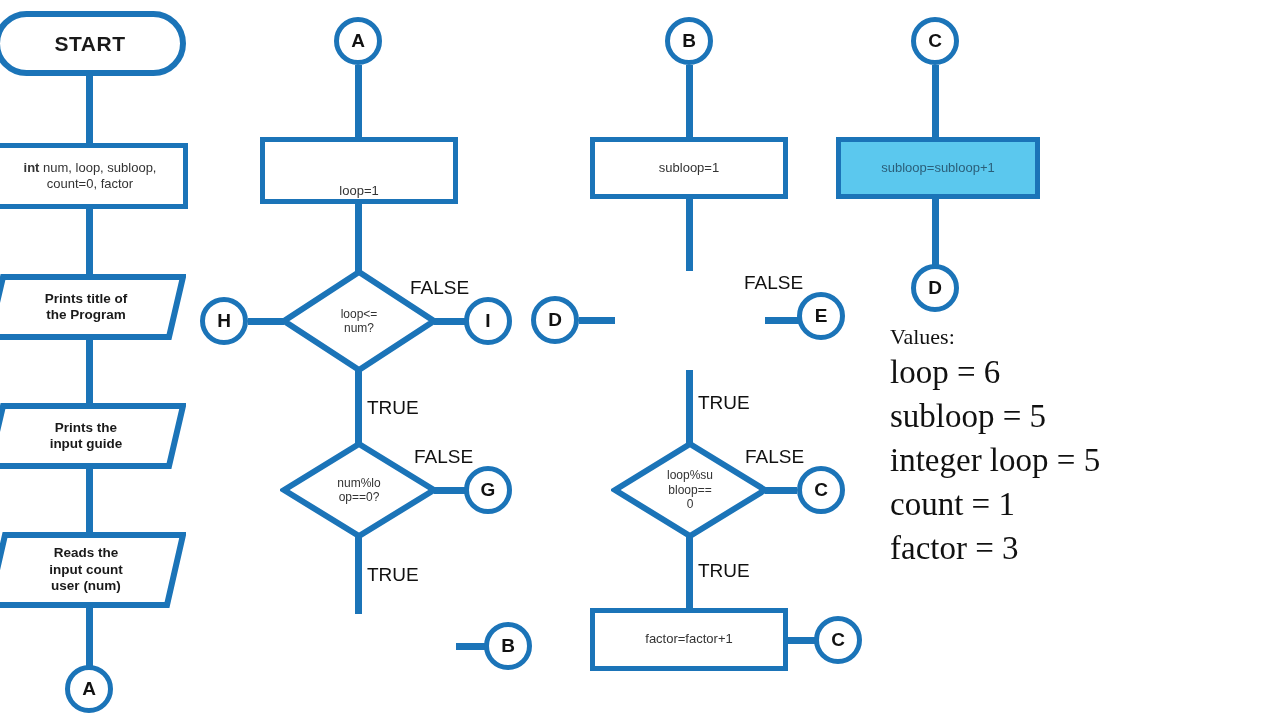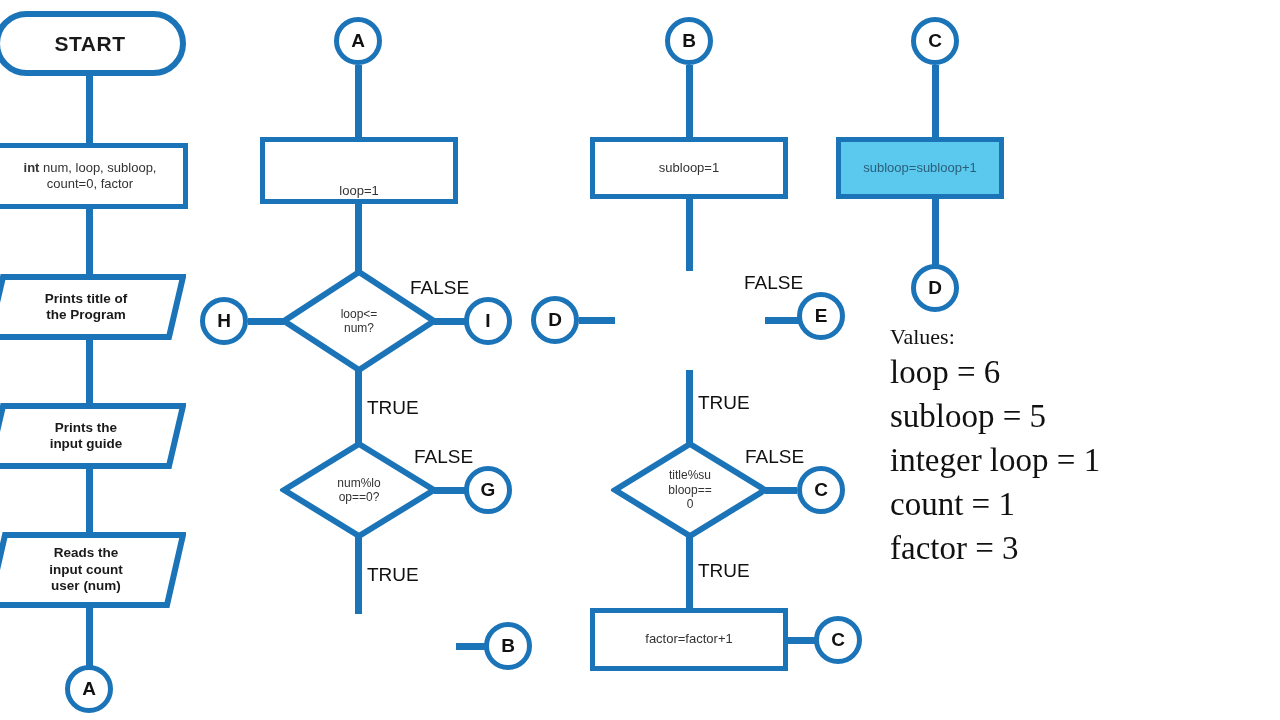--- a/index.html
+++ b/index.html
@@ -204,21 +204,21 @@
   <div class="edgelabel" style="left:744px;top:272px;">FALSE</div>
 
   <div class="line" style="left:686px;top:370px;width:7px;height:73px;"></div>
   <div class="edgelabel" style="left:698px;top:392px;">TRUE</div>
 
   <div class="node decision" style="left:611px;top:440px;width:158px;height:100px;">
     <svg width="158" height="100" viewBox="0 0 158 100">
       <polygon points="79,4 154,50 79,96 4,50" fill="#ffffff" stroke="#1B74B8" stroke-width="6"></polygon>
     </svg>
     <div class="dlabel narrow">
-      <div>title%su</div>
+      <div>loop%su</div>
       <div>bloop==</div>
       <div>0</div>
     </div>
   </div>
   <div class="line" style="left:765px;top:487px;width:32px;height:7px;"></div>
   <div class="node connector" style="left:797px;top:466px;width:48px;height:48px;">
     <span>C</span>
   </div>
   <div class="edgelabel" style="left:745px;top:446px;">FALSE</div>
 
@@ -231,31 +231,31 @@
   <div class="line" style="left:786px;top:637px;width:32px;height:7px;"></div>
   <div class="node connector" style="left:814px;top:616px;width:48px;height:48px;">
     <span>C</span>
   </div>
 
   <div class="node connector" style="left:911px;top:17px;width:48px;height:48px;">
     <span>C</span>
   </div>
   <div class="line" style="left:932px;top:65px;width:7px;height:73px;"></div>
 
-  <div class="node process highlight" style="left:836px;top:137px;width:168px;height:62px;">
+  <div class="node process highlight" style="left:836px;top:137px;width:204px;height:62px;">
     <span>subloop=subloop+1</span>
   </div>
   <div class="line" style="left:932px;top:199px;width:7px;height:66px;"></div>
 
   <div class="node connector" style="left:911px;top:264px;width:48px;height:48px;">
     <span>D</span>
   </div>
 
   <div class="values">
     <div class="vtitle">Values:</div>
     <div class="vrow">loop = 6</div>
     <div class="vrow">subloop = 5</div>
-    <div class="vrow">integer loop = 1</div>
+    <div class="vrow">integer loop = 5</div>
     <div class="vrow">count = 1</div>
     <div class="vrow">factor = 3</div>
   </div>
 
 </div>
 
 </body></html>

